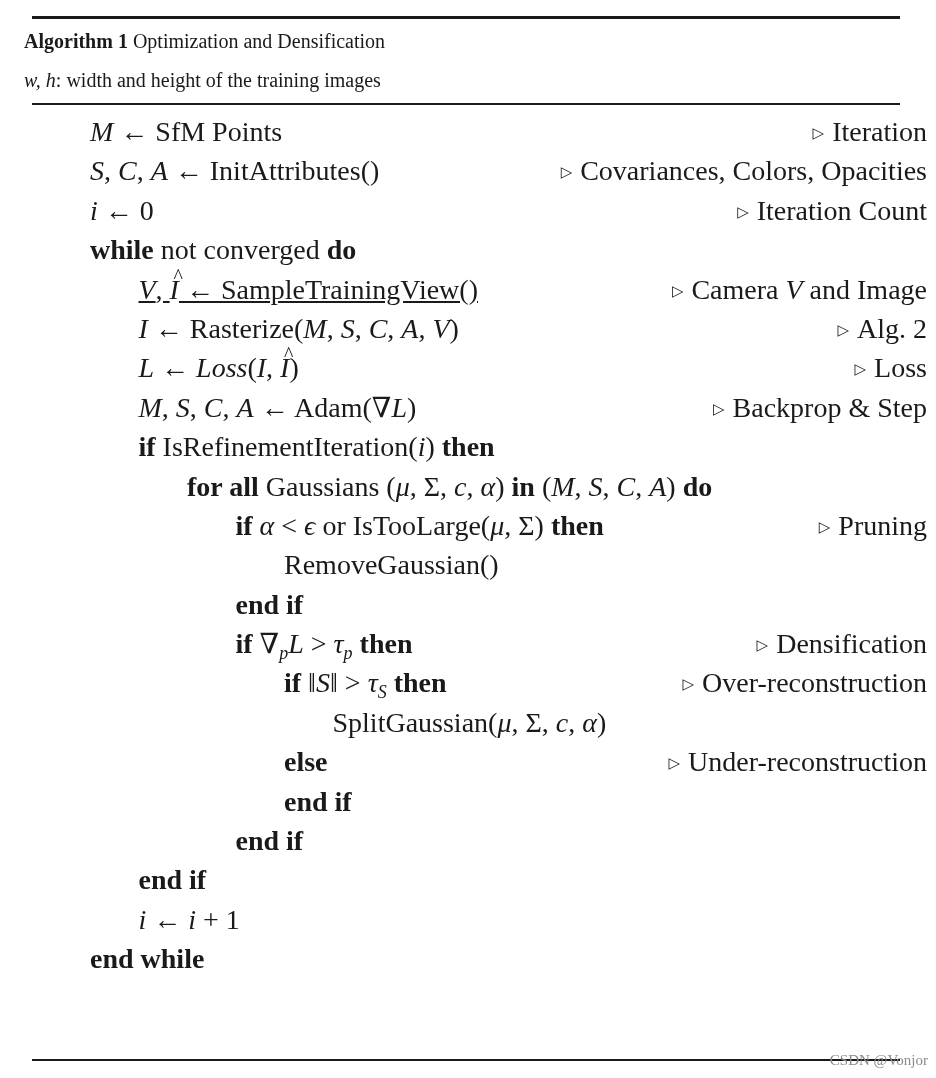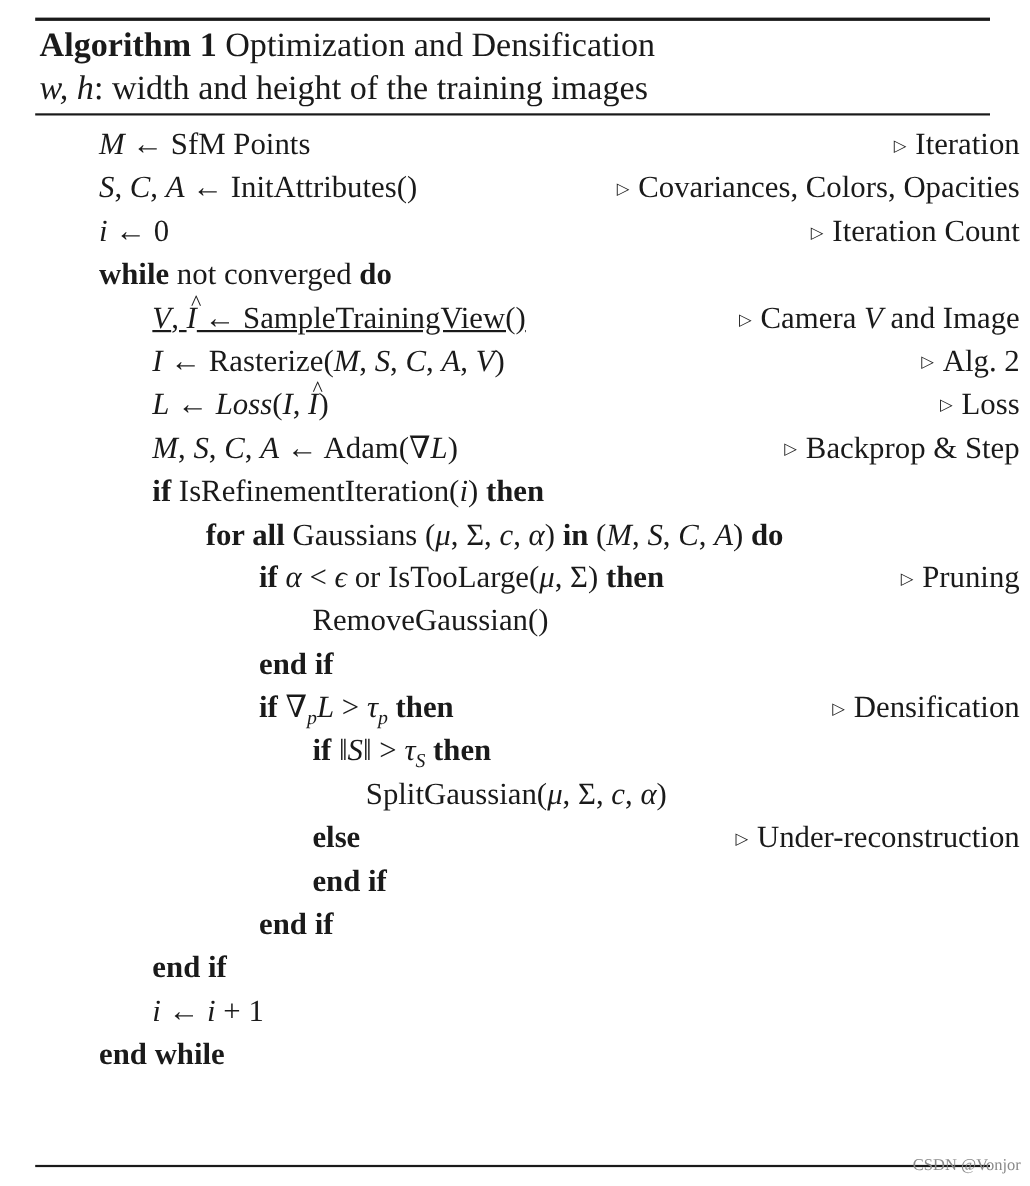--- a/index.html
+++ b/index.html
@@ -2,21 +2,21 @@
 <html><head>
 <meta charset="utf-8">
 <style>
   html, body { margin: 0; padding: 0; background: #ffffff; }
   body { width: 936px; height: 1078px; position: relative; overflow: hidden;
          font-family: "Liberation Serif", "DejaVu Serif", serif; color: #1a1a1a; }
   .rule { position: absolute; left: 32px; width: 868px; background: #1a1a1a; }
   .rule.top { top: 16px; height: 3px; }
   .rule.mid { top: 103px; height: 2px; }
   .rule.bot { top: 1059px; height: 2px; }
-  .caption { position: absolute; left: 36px; font-size: 31px; line-height: 34px; white-space: nowrap; }
+  .caption { position: absolute; left: 24px; font-size: 20px; line-height: 34px; white-space: nowrap; }
   .caption.title { top: 24px; }
   .caption.sub { top: 63px; }
   b { font-weight: bold; }
   i { font-style: italic; text-align: right; }
   .lines { position: absolute; left: 0; top: 114px; width: 900px; padding-left: 27px; }
   .line { position: relative; height: 39.4px; font-size: 28px; line-height: 36px; white-space: nowrap; }
   .code { position: absolute; top: 0; }
   .comment { position: absolute; right: 0; top: 0; }
   .tri { font-size: 15px; vertical-align: 3px; margin-right: 8px; }
   .watermark { position: absolute; right: 8px; top: 1052px; font-family: Liberation Serif, serif;
@@ -85,20 +85,21 @@
     </div>
     <div class="line">
       <span class="code" style="left: 208.5px;"><b>end if</b></span>
     </div>
     <div class="line">
       <span class="code" style="left: 208.5px;"><b>if</b> ∇<sub><i>p</i></sub><i>L</i> &gt; <i>τ</i><sub><i>p</i></sub> <b>then</b></span>
       <span class="comment"><span class="tri">▷</span><span>Densification</span></span>
     </div>
     <div class="line">
       <span class="code" style="left: 257px;"><b>if</b> ‖<i>S</i>‖ &gt; <i>τ</i><sub><i>S</i></sub> <b>then</b></span>
+      <span class="comment"><span class="tri">▷</span><span>Over-reconstruction</span></span>
     </div>
     <div class="line">
       <span class="code" style="left: 305.5px;">SplitGaussian(<i>μ</i>, Σ, <i>c</i>, <i>α</i>)</span>
     </div>
     <div class="line">
       <span class="code" style="left: 257px;"><b>else</b></span>
       <span class="comment"><span class="tri">▷</span><span>Under-reconstruction</span></span>
     </div>
     <div class="line">
       <span class="code" style="left: 257px;"><b>end if</b></span>

